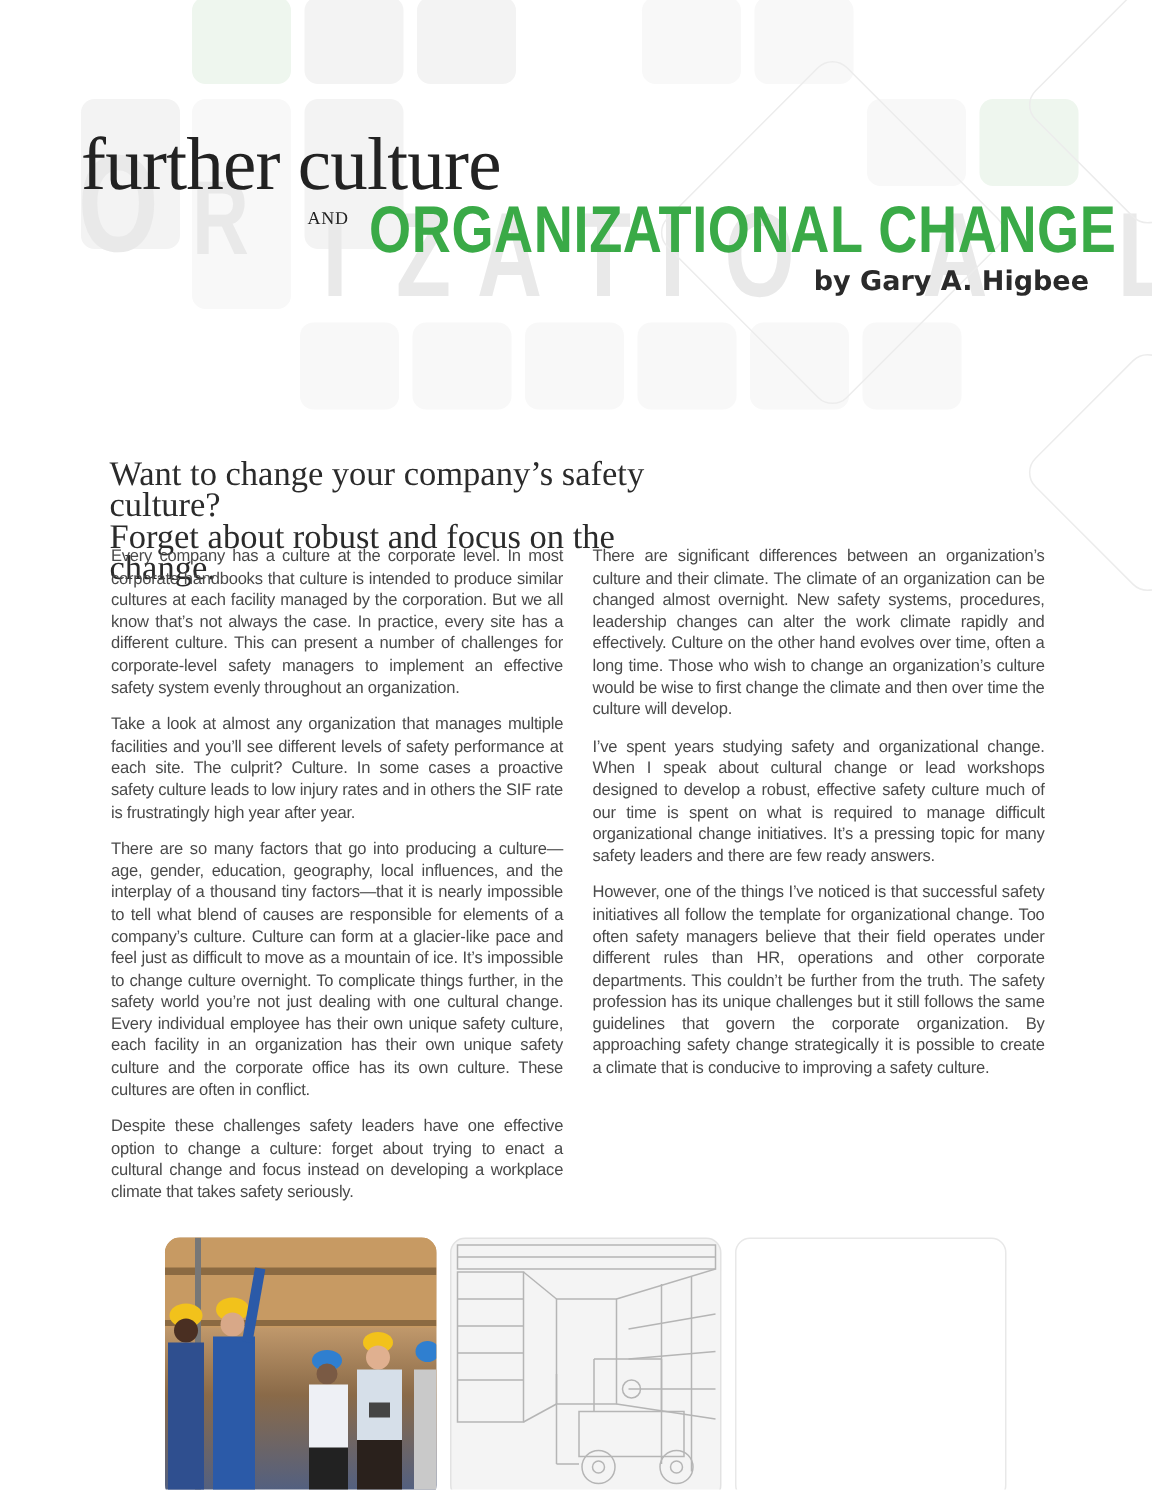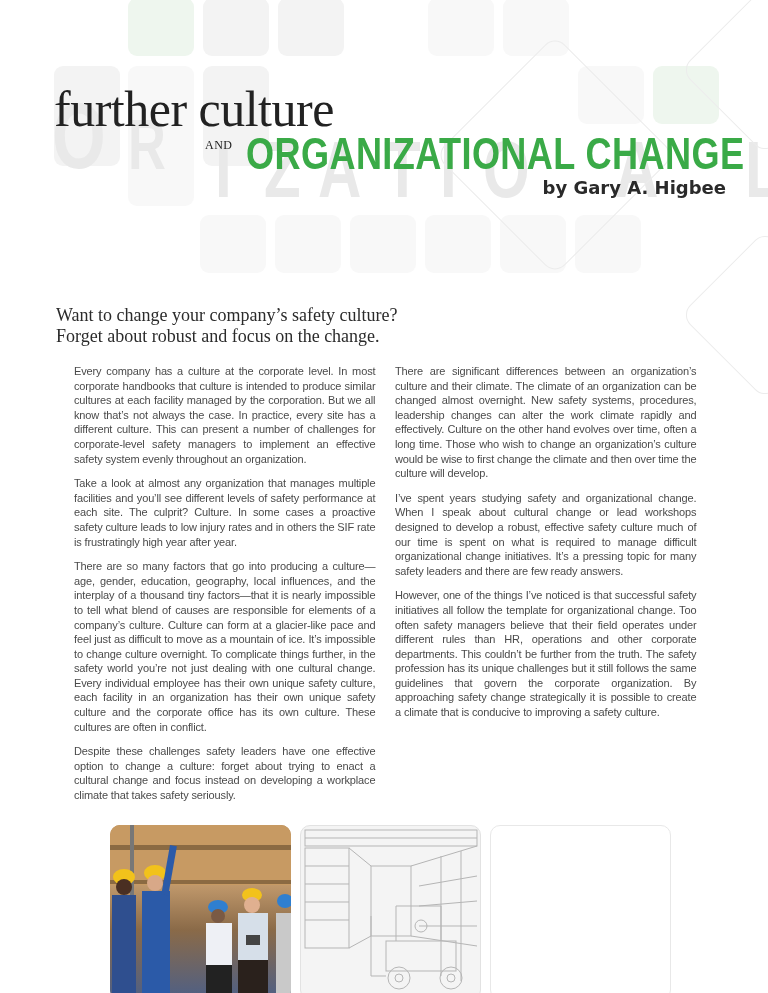--- a/index.html
+++ b/index.html
@@ -40,22 +40,22 @@
       font-size: 44px; color: #3aaa47; line-height: 1;
       transform: scaleX(0.82); transform-origin: left top; letter-spacing: 0.5px;
       white-space: nowrap;
     }
     .byline {
       position: absolute; right: 42px; top: 177px;
       font-family: "DejaVu Sans", sans-serif; font-weight: bold; font-size: 18px; color: #2a2a2a;
     }
 
     .deck {
-      position: absolute; left: 56px; top: 305px; width: 360px;
-      font-family: "Liberation Serif", serif; font-size: 18px; color: #2b2b2b; line-height: 21px;
+      position: absolute; left: 73px; top: 305px; width: 360px;
+      font-family: "Liberation Serif", serif; font-size: 23px; color: #2b2b2b; line-height: 21px;
     }
 
     .column {
       position: absolute; top: 364px; width: 306px;
       font-family: "Liberation Sans", sans-serif; font-size: 11.2px; line-height: 14.6px;
       color: #4a4a4a; text-align: justify;
       transform: scaleX(0.985); transform-origin: left top;
     }
     .column.left { left: 74px; }
     .column.right { left: 395px; }

